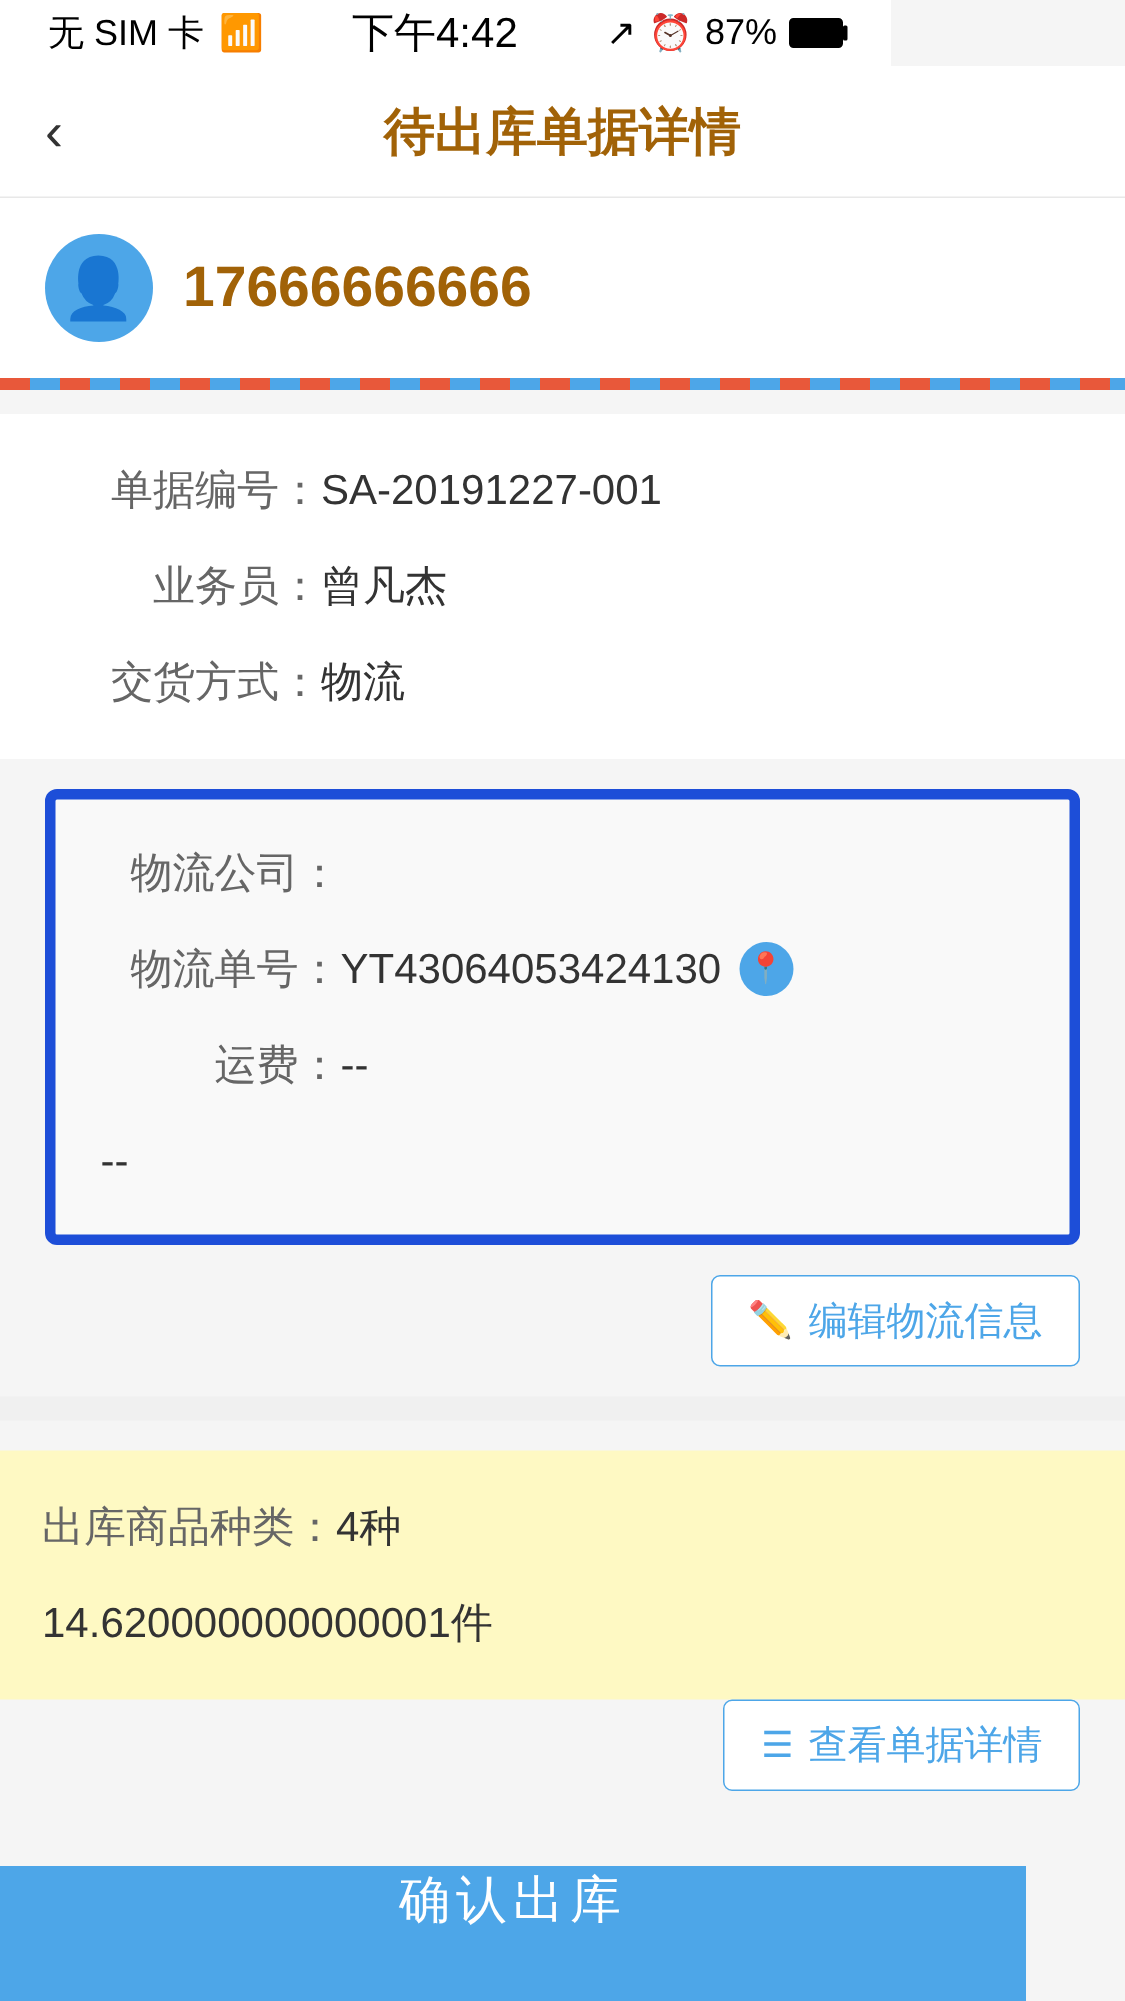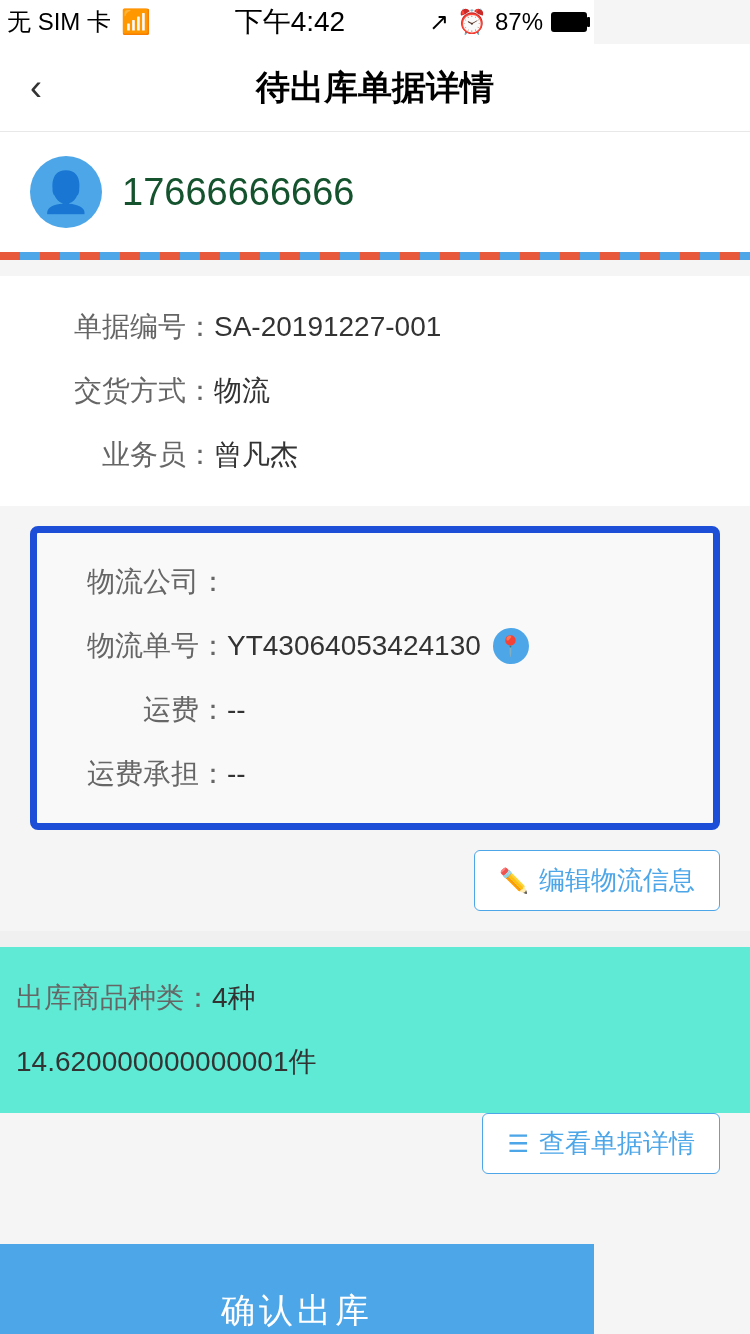--- a/index.html
+++ b/index.html
@@ -15,21 +15,21 @@
     }
 
     
     .status-bar {
       width: 594px;
       height: 44px;
       background: #fff;
       display: flex;
       align-items: center;
       justify-content: space-between;
-      padding: 0 7px;
+      padding: 0 32px;
       font-size: 24px;
       color: #000;
     }
     .status-left { display: flex; align-items: center; gap: 10px; }
     .status-center { font-size: 28px; font-weight: 500; }
     .status-right { display: flex; align-items: center; gap: 8px; font-size: 24px; }
 
     
     .nav-bar {
       width: 750px;
@@ -44,21 +44,21 @@
     .nav-back {
       position: absolute;
       left: 30px;
       font-size: 36px;
       color: #333;
       cursor: pointer;
     }
     .nav-title {
       font-size: 34px;
       font-weight: 600;
-      color: #000000;
+      color: #a16207;
     }
 
     
     .dashed-divider {
       width: 100%;
       height: 8px;
       background: repeating-linear-gradient(
         90deg,
         #e8583a 0px, #e8583a 20px,
         #4da6e8 20px, #4da6e8 40px,
@@ -82,22 +82,22 @@
       background: #4da6e8;
       display: flex;
       align-items: center;
       justify-content: center;
       color: #fff;
       font-size: 40px;
       flex-shrink: 0;
     }
     .user-phone {
       font-size: 38px;
-      font-weight: 400;
-      color: #14532d;
+      font-weight: 700;
+      color: #a16207;
     }
 
     
     .info-section {
       background: #fff;
       margin-top: 16px;
       padding: 30px 54px;
     }
     .info-row {
       display: flex;
@@ -180,22 +180,23 @@
     }
 
     
     .gray-divider {
       height: 16px;
       background: #f0f0f0;
     }
 
     
     .outstock-section {
-      background: #5eead4;
-      padding: 30px 16px;
+      background: #fef9c3;
+      padding: 30px 28px;
+      margin-top: 20px;
     }
 
     
     .view-detail-btn-row {
       display: flex;
       justify-content: flex-end;
       padding: 0 30px 20px;
     }
     .view-detail-btn {
       border: 1px solid #4da6e8;
@@ -215,25 +216,25 @@
       background: #f5f5f5;
       flex: 1;
       min-height: 200px;
     }
 
     
     .confirm-btn-container {
       position: fixed;
       bottom: 0;
       left: 0;
-      width: 594px;
+      width: 684px;
       background: #4da6e8;
       height: 90px;
       display: flex;
-      align-items: flex-end;
+      align-items: flex-start;
       justify-content: center;
       cursor: pointer;
     }
     .confirm-btn-text {
       color: #fff;
       font-size: 34px;
       font-weight: 500;
       letter-spacing: 4px;
     }
   </style>
@@ -269,46 +270,45 @@
 </div>
 
 <div class="dashed-divider"></div>
 
 <div class="info-section">
   <div class="info-row">
     <span class="info-label">单据编号：</span>
     <span class="info-value">SA-20191227-001</span>
   </div>
   <div class="info-row">
+    <span class="info-label">业务员：</span>
+    <span class="info-value">曾凡杰</span>
+  </div>
+  <div class="info-row">
     <span class="info-label">交货方式：</span>
     <span class="info-value">物流</span>
-  </div>
-  <div class="info-row">
-    <span class="info-label">业务员：</span>
-    <span class="info-value">曾凡杰</span>
   </div>
 </div>
 
 <div class="logistics-card">
   <div class="logistics-row">
     <span class="logistics-label">物流公司：</span>
   </div>
   <div class="logistics-row">
     <span class="logistics-label">物流单号：</span>
     <span class="logistics-value">
       <span>YT43064053424130</span>
       <span class="location-icon">📍</span>
     </span>
   </div>
   <div class="logistics-row">
     <span class="logistics-label">运费：</span>
     <span class="logistics-value">--</span>
   </div>
   <div class="logistics-row">
-    <span class="logistics-label">运费承担：</span>
     <span class="logistics-value">--</span>
   </div>
 </div>
 
 <div class="edit-btn-row">
   <button class="edit-logistics-btn">
     <span style="font-size:24px;">✏️</span>
     <span>编辑物流信息</span>
   </button>
 </div>

